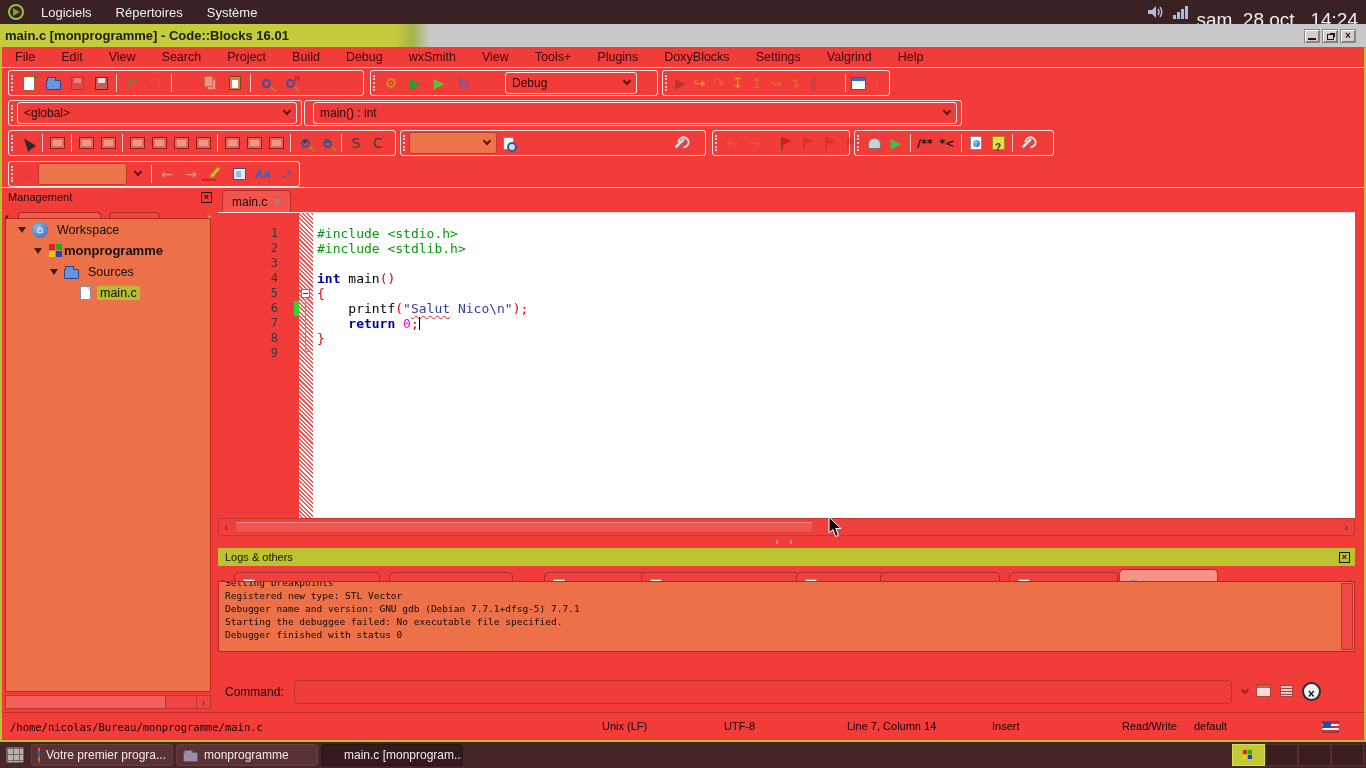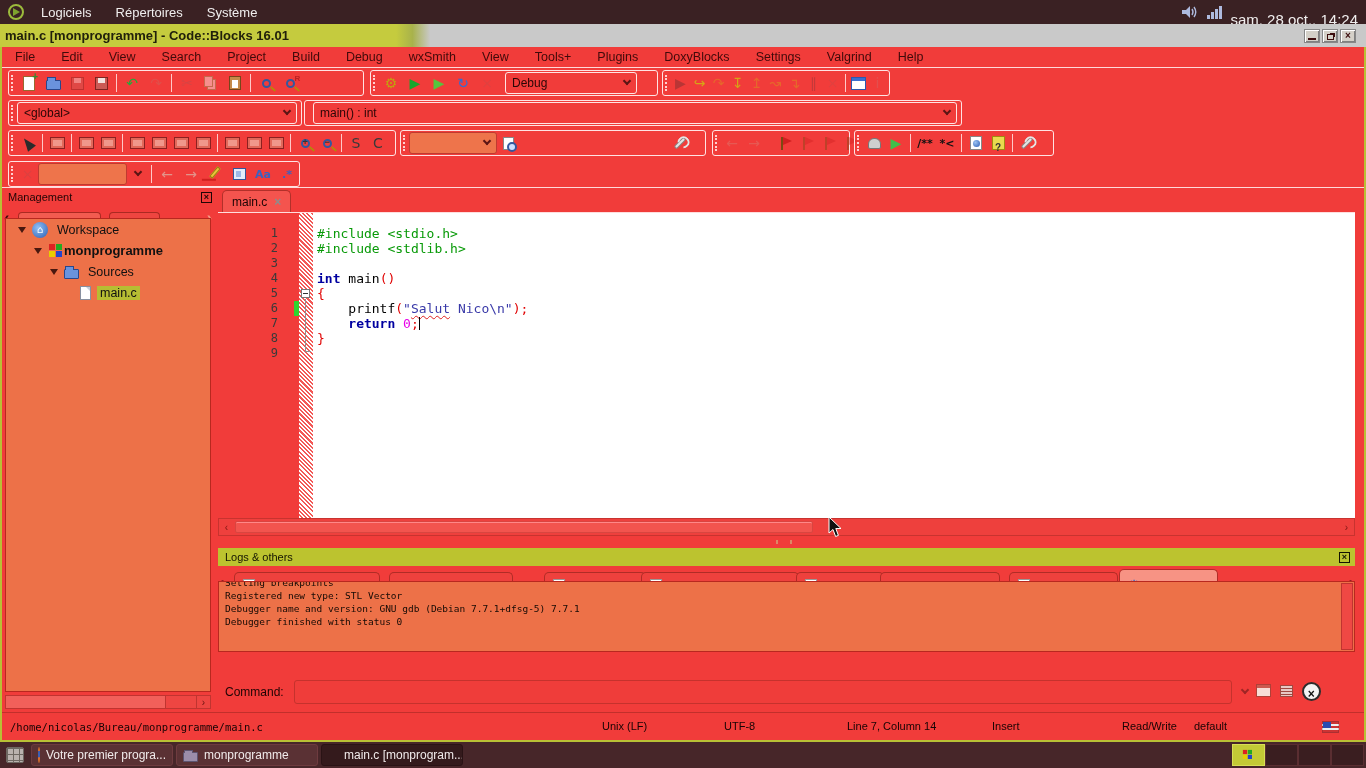--- a/index.html
+++ b/index.html
@@ -12,21 +12,21 @@
     background:#3a2123; display:flex; align-items:center; color:#f0eeee; }
   .appmenu{ width:26px; height:20px; margin-left:3px; display:flex; align-items:center; justify-content:center; }
   .swirl{ width:16px; height:16px; border:2px solid #9dbb3c; border-radius:50%; position:relative; }
   .swirl::after{ content:""; position:absolute; left:3px; top:2px; width:0; height:0;
     border-left:7px solid #7ea22e; border-top:4px solid transparent; border-bottom:4px solid transparent; }
   .db-item{ padding:2px 12px; font-size:13px; }
   .db-right{ margin-left:auto; display:flex; align-items:center; gap:8px; padding-right:8px; }
   .vol-icon{ display:flex; align-items:flex-end; }
   .sig{ display:flex; align-items:flex-end; gap:1px; }
   .sig i{ display:block; width:3px; background:#aebade; }
-  .clock{ font-size:15px;margin-top:15px; }
+  .clock{ font-size:19px;margin-top:15px; }
 
   
   .window{ position:absolute; top:24px; left:0; width:1366px; height:718px;
     background:#f13c3a; border-left:2px solid #b9c035; border-right:2px solid #b9c035;
     border-bottom:2px solid #b9c035; }
   .titlebar{ position:absolute; top:0; left:-2px; width:1366px; height:23px;
     background:linear-gradient(90deg,#c5cb3e 0,#c5cb3e 29%,#a8b24b 30.2%,#c9c9c9 31.5%,#c9c9c9 100%);
     display:flex; align-items:center; }
   .titlebar .title{ font-size:13px; font-weight:bold; color:#21200b; padding-left:5px; }
   .winbtns{ margin-left:auto; display:flex; gap:2px; padding-right:10px; }
@@ -719,20 +719,21 @@
                   <span class="gl" style="color: rgb(42, 111, 212); font-size: 13px;">⚙</span>
                   <span>Debugger</span>
                   <span class="tabx">×</span>
                 </div></span>
             <span class="scrollarrow" style="right:1px;top:8px">›</span>
           </div>
           <div class="logbody" id="logbody">
               <div class="logline">Setting breakpoints</div>
               <div class="logline">Registered new type: STL Vector</div>
               <div class="logline">Debugger name and version: GNU gdb (Debian 7.7.1+dfsg-5) 7.7.1</div>
+              <div class="logline">Starting the debuggee failed: No executable file specified.</div>
               <div class="logline">Debugger finished with status 0</div>
             </div>
           <span class="logscroll" style="top:35px;height:67px;bottom:auto"></span>
           <div class="cmdrow">
             <span class="cmdlabel">Command:</span>
             <input class="cmdinput" value="" style="">
             <span class="chev cmd-chev" style="margin-left:10px"></span>
             <span class="cmdicons" id="cmdicons">
                 <span><span class="ic ic-win2"></span></span>
                 <span><span class="ic ic-list"></span></span>

